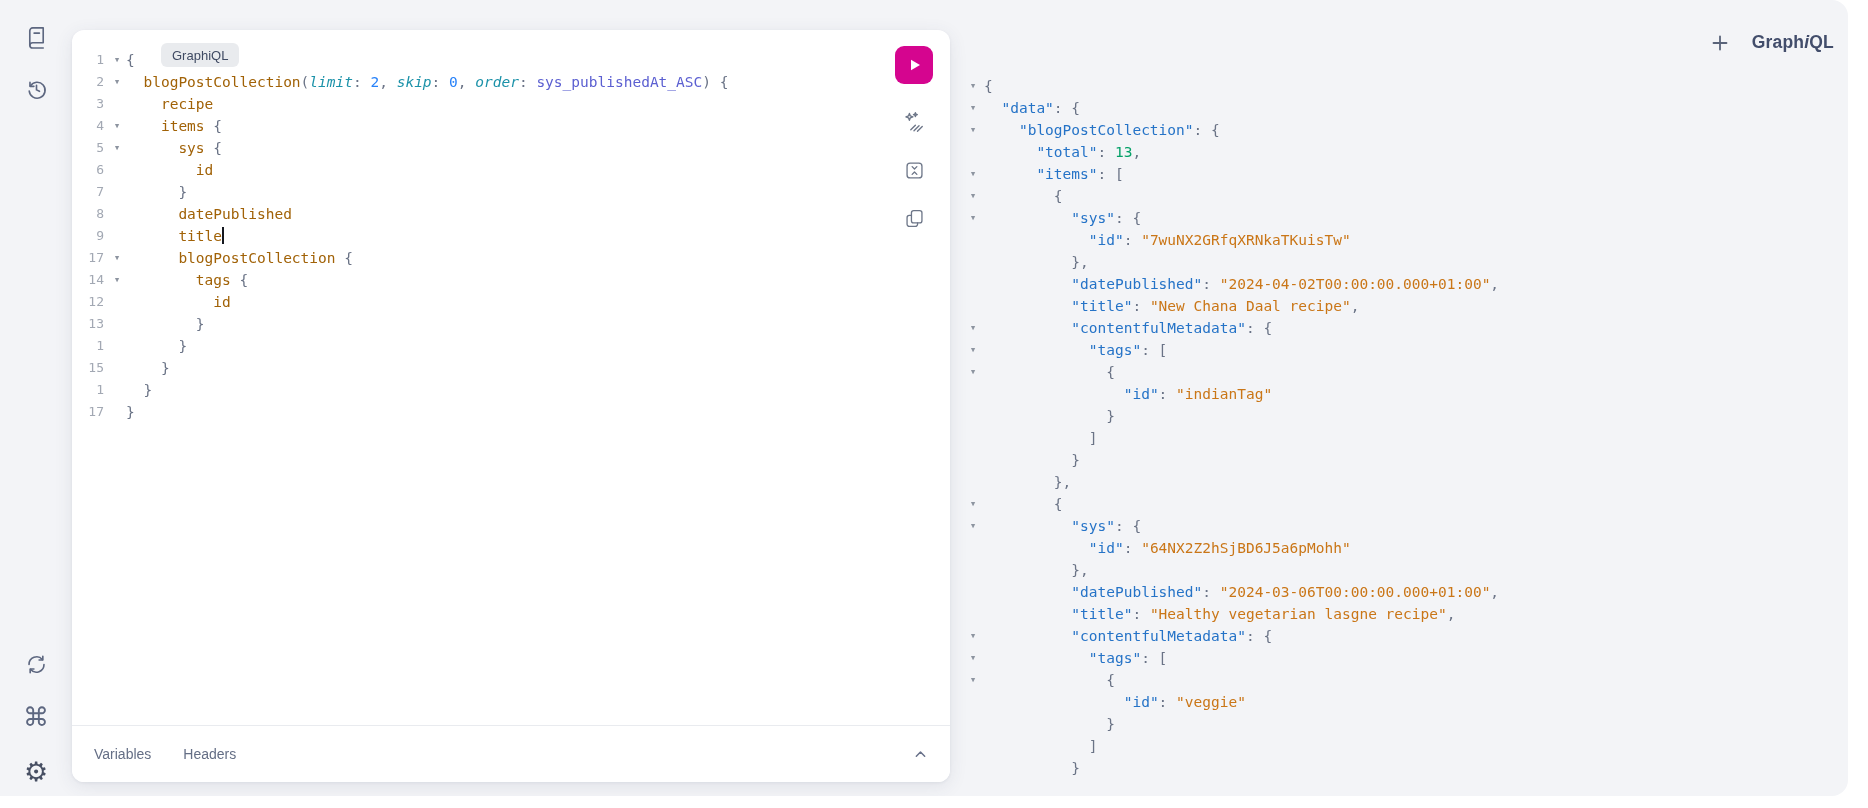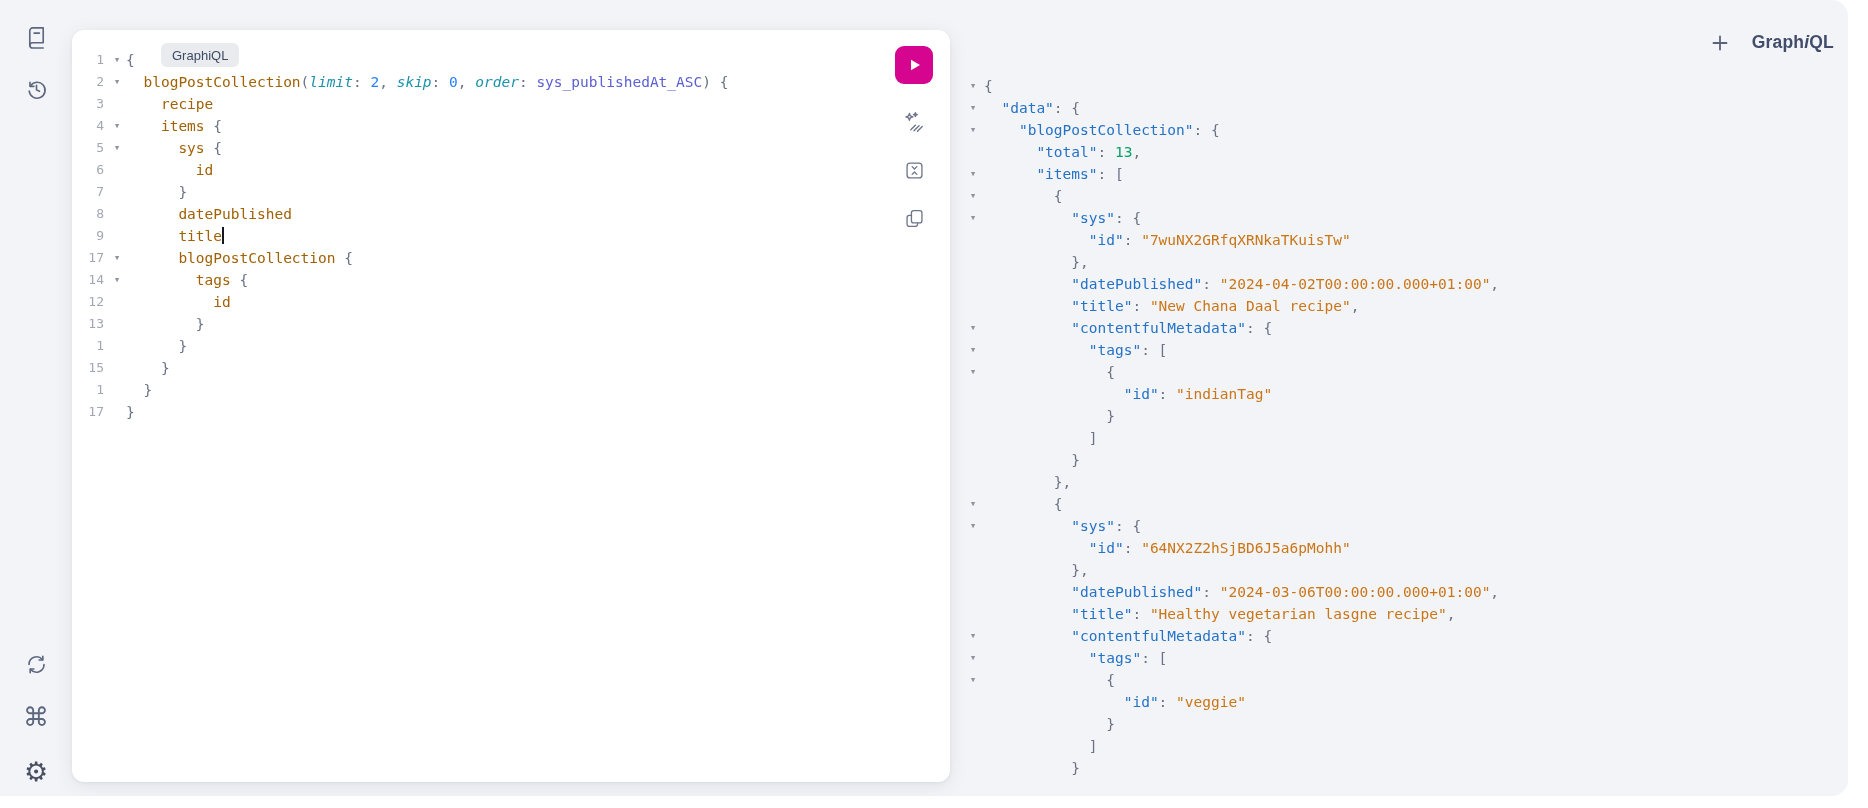--- a/index.html
+++ b/index.html
@@ -219,20 +219,29 @@
         </svg>
       </div>
       <div class="tool-btn mt22">
         <svg width="21" height="21" viewBox="0 0 24 24">
           <rect x="8.5" y="3" width="12" height="14" rx="2.5"></rect>
           <path d="M15.5 17 v1.5 a2.5 2.5 0 0 1-2.5 2.5 H6 a2.5 2.5 0 0 1-2.5-2.5 V11 A2.5 2.5 0 0 1 6 8.5 h2.5"></path>
         </svg>
       </div>
     </div>
 
+    <footer class="ed-footer">
+      <span class="foot-tab">Variables</span>
+      <span class="foot-tab">Headers</span>
+      <span class="foot-chevron">
+        <svg width="15" height="15" viewBox="0 0 18 18">
+          <polyline points="4,11 9,6 14,11"></polyline>
+        </svg>
+      </span>
+    </footer>
   </section>
 
   <section class="response" id="response-lines">
       <div class="cl">
         <span class="fold">▾</span>
         <span class="code"><span class="tk-p">{</span></span>
       </div>
       <div class="cl">
         <span class="fold">▾</span>
         <span class="code"><span class="tk-p">  </span><span class="tk-k">"data"</span><span class="tk-p">: {</span></span>

